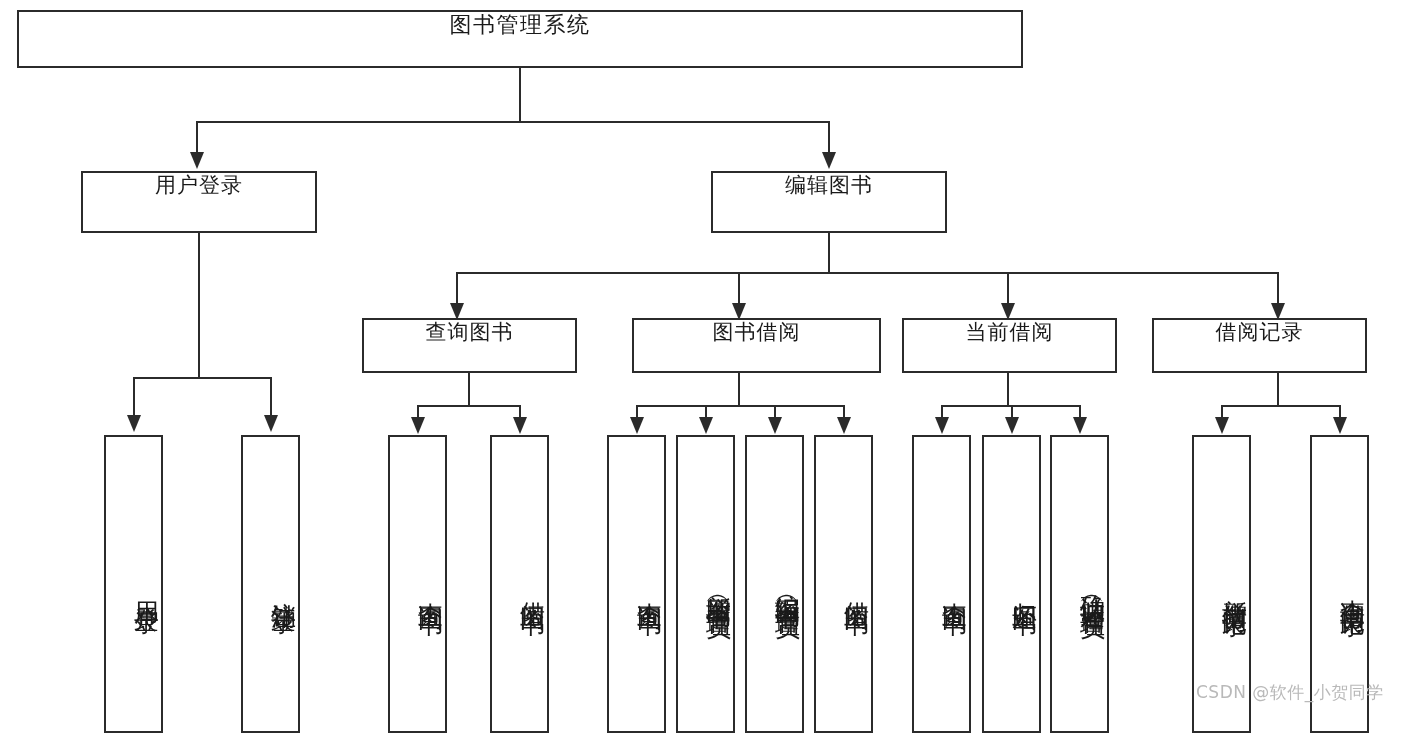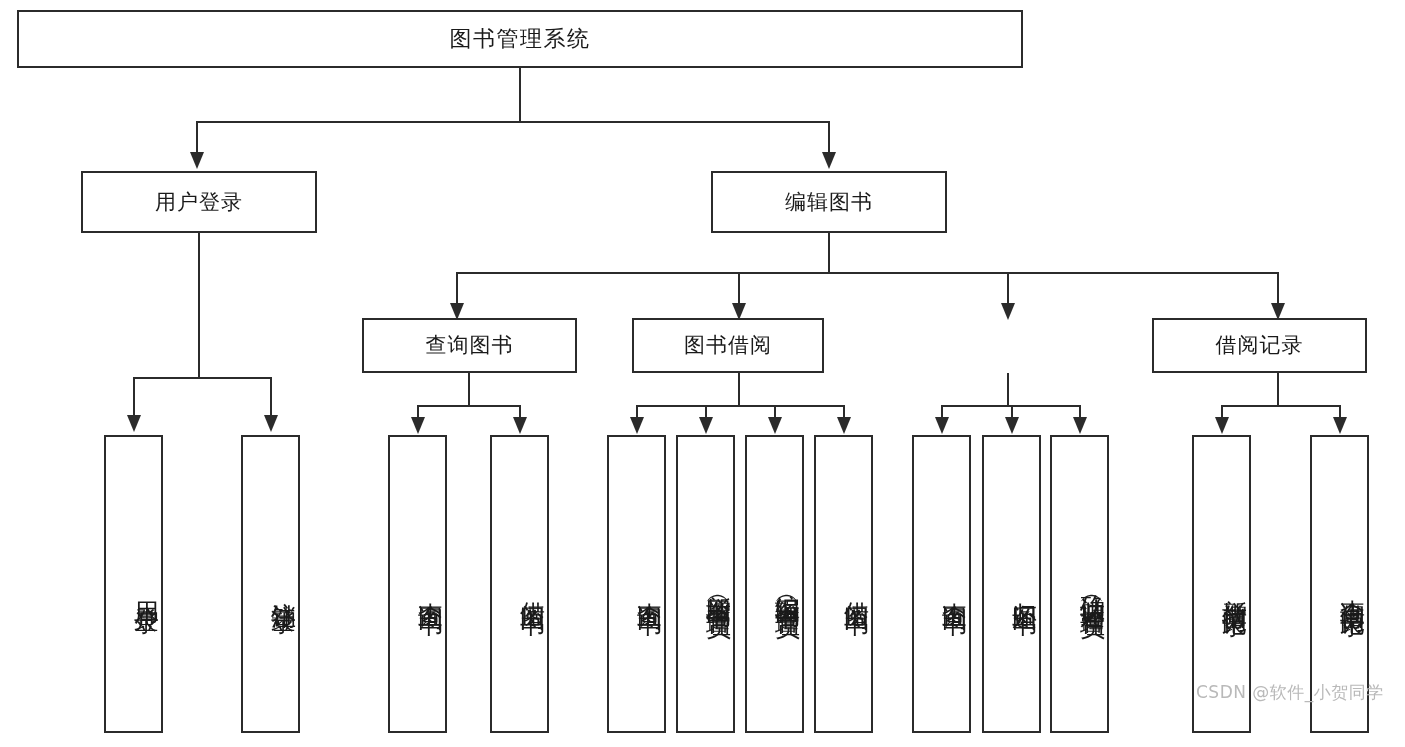--- a/index.html
+++ b/index.html
@@ -18,21 +18,21 @@
     background: #ffffff;
     overflow: hidden;
   }
   
   .node {
     position: absolute;
     box-sizing: border-box;
     border: 2.2px solid #2b2b2b;
     background: #ffffff;
     display: flex;
-    align-items: center;
+    align-items: flex-start;
     justify-content: center;
     color: #1a1a1a;
     text-align: center;
     line-height: 1.18;
   }
   .node.horiz {
     font-size: 21px;
     letter-spacing: 1px;
   }
   .node.root {
@@ -118,22 +118,25 @@
   <div class="vline" style="left:738px; top:272px; height:33px;"></div>
   <div class="arrow" style="left:732px; top:303px;"></div>
   <div class="vline" style="left:1007px; top:272px; height:33px;"></div>
   <div class="arrow" style="left:1001px; top:303px;"></div>
   <div class="vline" style="left:1277px; top:272px; height:33px;"></div>
   <div class="arrow" style="left:1271px; top:303px;"></div>
 
   <div class="node horiz" style="left:362px; top:318px; width:215px; height:55px;">
     <span>查询图书</span>
   </div>
-  <div class="node horiz" style="left:632px; top:318px; width:192px; height:55px;">
+  <div class="node horiz" style="left:632px; top:318px; width:249px; height:55px;">
     <span>图书借阅</span>
+  </div>
+  <div class="node horiz" style="left:902px; top:318px; width:215px; height:55px;">
+    <span>当前借阅</span>
   </div>
   <div class="node horiz" style="left:1152px; top:318px; width:215px; height:55px;">
     <span>借阅记录</span>
   </div>
 
   <div class="vline" style="left:468px; top:373px; height:34px;"></div>
   <div class="hline" style="left:417px; top:405px; width:104px;"></div>
   <div class="vline" style="left:417px; top:405px; height:14px;"></div>
   <div class="arrow" style="left:411px; top:417px;"></div>
   <div class="vline" style="left:519px; top:405px; height:14px;"></div>

